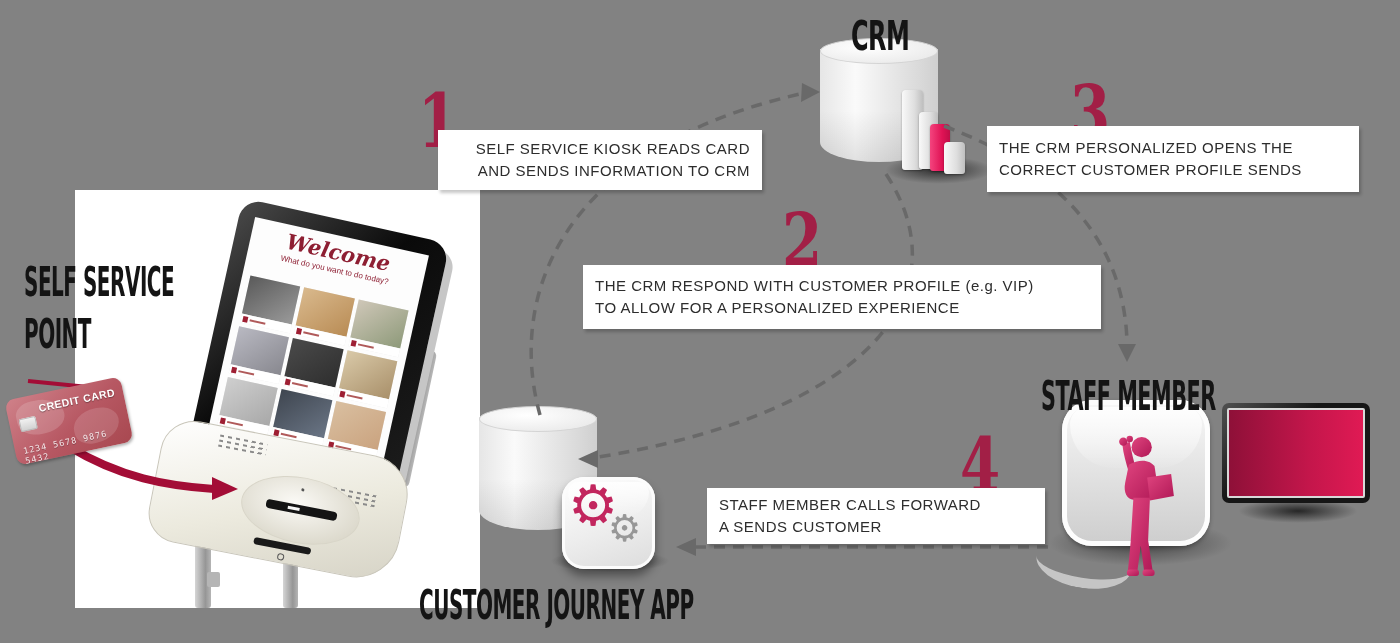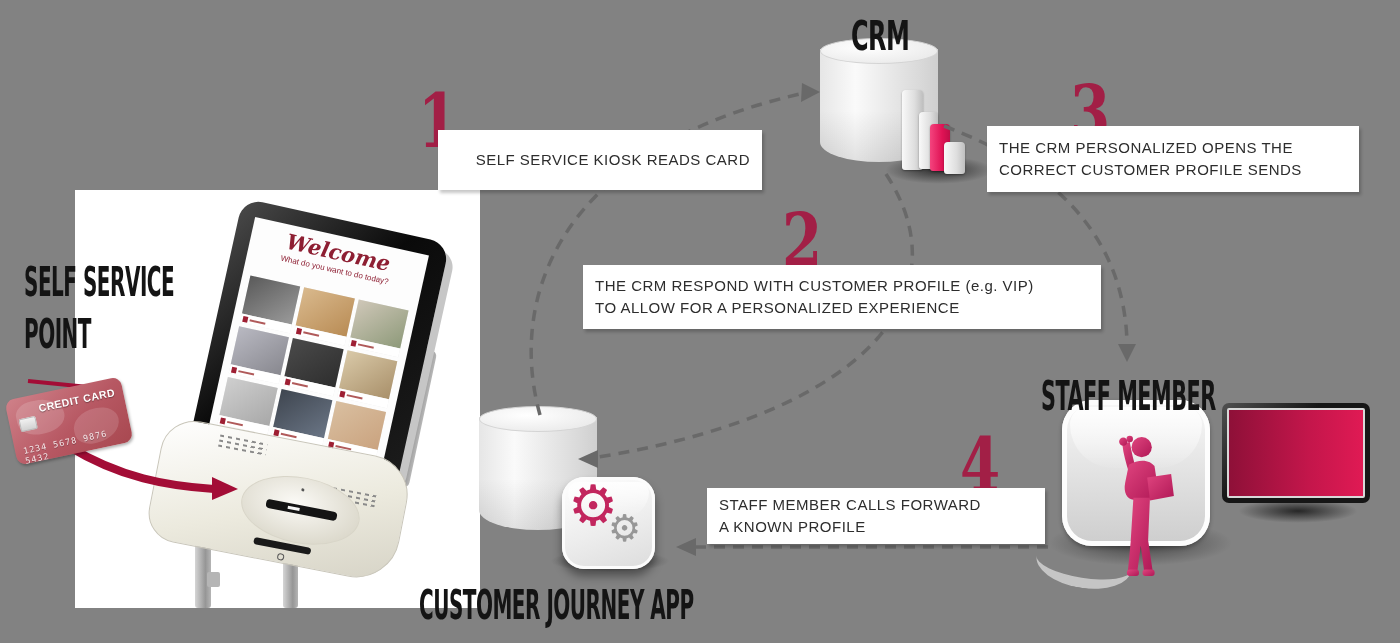--- a/index.html
+++ b/index.html
@@ -322,27 +322,28 @@
   <div class="display labels" style="left:1041px;top:370px;--sx:.52;">STAFF MEMBER</div>
   <div class="display labels" style="left:419px;top:579px;--sx:.5;">CUSTOMER JOURNEY APP</div>
 
   <div class="stepnum" style="left:418px;top:88px;">1</div>
   <div class="stepnum" style="left:782px;top:208px;">2</div>
   <div class="stepnum" style="left:1070px;top:80px;">3</div>
   <div class="stepnum" style="left:960px;top:432px;">4</div>
 
   <div class="stepbox" style="left:438px;top:130px;width:300px;height:52px;text-align:right;">
     <span>SELF SERVICE KIOSK READS CARD</span>
+    <span>AND SENDS INFORMATION TO CRM</span>
   </div>
   <div class="stepbox" style="left:583px;top:265px;width:494px;height:56px;">
     <span>THE CRM RESPOND WITH CUSTOMER PROFILE (e.g. VIP)</span>
     <span>TO ALLOW FOR A PERSONALIZED EXPERIENCE</span>
   </div>
   <div class="stepbox" style="left:987px;top:126px;width:348px;height:58px;">
     <span>THE CRM PERSONALIZED OPENS THE</span>
     <span>CORRECT CUSTOMER PROFILE SENDS</span>
   </div>
   <div class="stepbox" style="left:707px;top:488px;width:314px;height:48px;">
     <span>STAFF MEMBER CALLS FORWARD</span>
-    <span>A KNOWN PROFILE</span>
+    <span>A SENDS CUSTOMER</span>
   </div>
 
 </div>
 
 </body></html>

